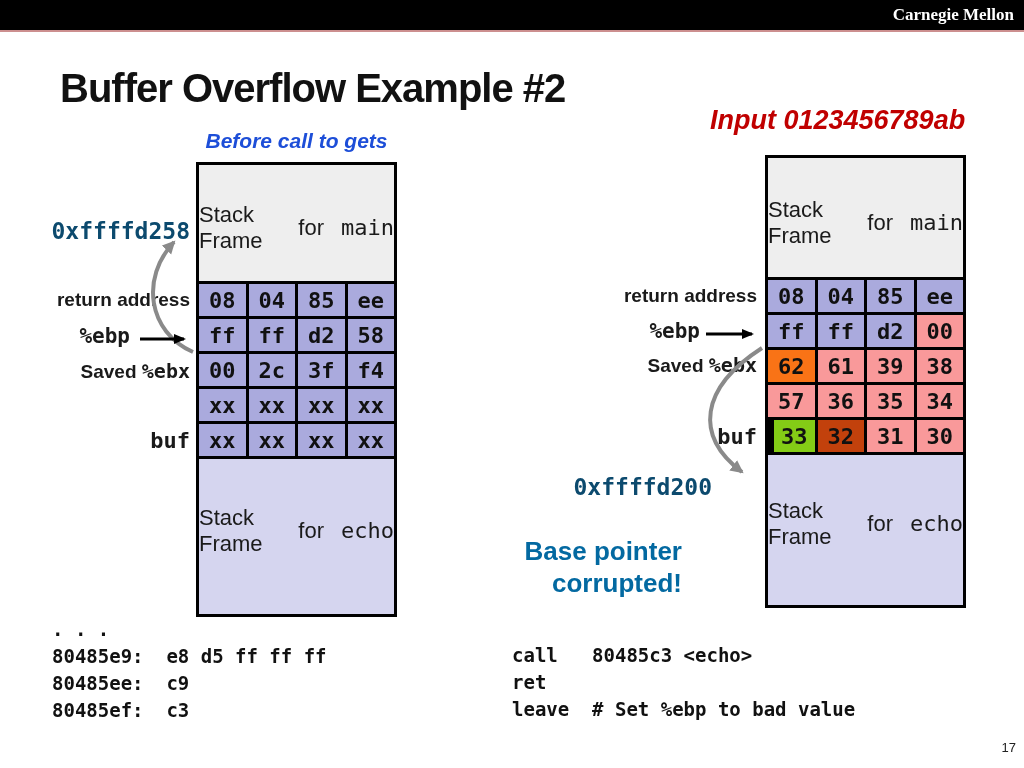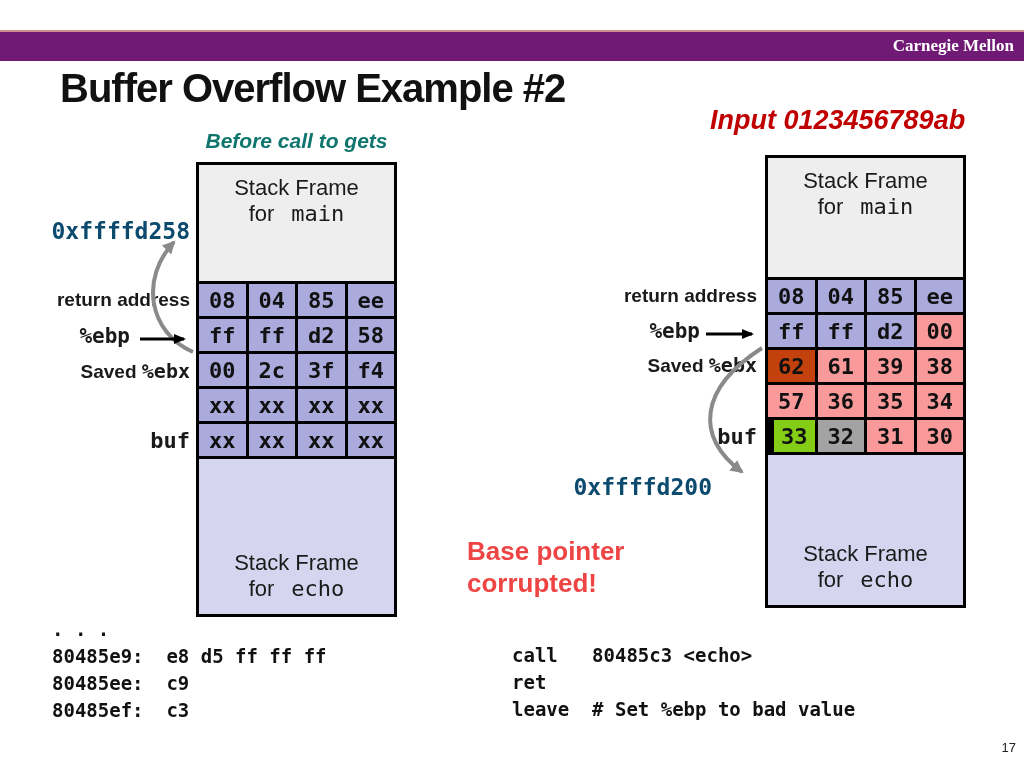--- a/index.html
+++ b/index.html
@@ -17,61 +17,61 @@
          letter-spacing:-1px;color:#111;}
 
   .red-italic{font-weight:bold;font-style:italic;}
   .before-label{position:absolute;left:196px;top:129px;width:201px;text-align:center;
          font-size:21px;}
   .input-label{position:absolute;left:710px;top:105px;font-size:27px;}
 
   
   .stackbox{position:absolute;width:201px;border:3px solid #000;box-sizing:border-box;
             display:flex;flex-direction:column;}
-  .sec{box-sizing:border-box;display:flex;flex-direction:column;align-items:center;}
+  .sec{box-sizing:border-box;display:flex;flex-direction:row;align-items:center;}
   .sec .fl1{font-size:22px;color:#1a1a1a;}
   .sec .fl2{font-size:22px;color:#1a1a1a;}
   .sec .func{font-family:"DejaVu Sans Mono",monospace;font-weight:normal;margin-left:17px;}
   .sec-main{justify-content:flex-start;padding-top:10px;}
   .sec-echo{flex:1;justify-content:flex-end;padding-bottom:12px;}
 
   .bytegrid{display:grid;grid-template-columns:repeat(4,1fr);background:#000;
             gap:3px;padding:3px 0;height:178px;box-sizing:border-box;}
   .byte-cell{display:flex;align-items:center;justify-content:center;
             font-family:"DejaVu Sans Mono",monospace;font-weight:bold;font-size:22px;color:#111;}
 
   
   .rowlab{position:absolute;text-align:right;font-weight:bold;font-size:19px;color:#1a1a1a;}
   .mono{font-family:"DejaVu Sans Mono",monospace;font-weight:bold;}
   .addr{position:absolute;text-align:right;font-family:"DejaVu Sans Mono",monospace;
         font-weight:bold;font-size:23px;color:#0c4a6e;}
 
   .corrupted{position:absolute;left:467px;top:536px;width:215px;font-size:26px;
-        font-weight:bold;color:#ef4444;line-height:1.22;}
+        font-weight:bold;color:#0369a1;line-height:1.22;text-align:right;}
 
   .codeblock{position:absolute;font-family:"DejaVu Sans Mono",monospace;font-weight:bold;
         font-size:19px;line-height:27px;color:#111;white-space:pre;}
 
   .pagenum{position:absolute;right:8px;top:740px;font-size:13px;color:#222;}
 
   svg.overlay{position:absolute;left:0;top:0;pointer-events:none;}
 </style>
 </head>
 <body>
 
 <div id="slide">
 
-  <div id="topbar" style="background: #701a75; margin-top: 31px;">
+  <div id="topbar" style="background: #000000;">
     <span class="brand">Carnegie Mellon</span>
   </div>
   <div id="topline" style="background: rgb(204, 143, 143);"></div>
 
   <div class="title">Buffer Overflow Example #2</div>
 
-  <div class="red-italic before-label" style="color: #0f766e;">Before call to gets</div>
+  <div class="red-italic before-label" style="color: #1d4ed8;">Before call to gets</div>
   <div class="red-italic input-label" style="color: rgb(192, 0, 0);">Input 0123456789ab</div>
 
   <div class="stackbox" style="left:196px;top:162px;height:455px;">
     <div class="sec sec-main" style="height: 116px; background: rgb(238, 238, 238);">
       <span class="fl1">Stack Frame</span>
       <span class="fl2"><span>for</span><span class="func">main</span></span>
     </div>
     <div class="bytegrid">
         <div class="byte-cell" style="background: rgb(170, 170, 221);">08</div>
         <div class="byte-cell" style="background: rgb(170, 170, 221);">04</div>
@@ -107,30 +107,30 @@
     </div>
     <div class="bytegrid">
         <div class="byte-cell" style="background: rgb(170, 170, 221);">08</div>
         <div class="byte-cell" style="background: rgb(170, 170, 221);">04</div>
         <div class="byte-cell" style="background: rgb(170, 170, 221);">85</div>
         <div class="byte-cell" style="background: rgb(170, 170, 221);">ee</div>
         <div class="byte-cell" style="background: rgb(170, 170, 221);">ff</div>
         <div class="byte-cell" style="background: rgb(170, 170, 221);">ff</div>
         <div class="byte-cell" style="background: rgb(170, 170, 221);">d2</div>
         <div class="byte-cell" style="background: rgb(249, 153, 154);">00</div>
-        <div class="byte-cell" style="background: #c2410c;">62</div>
+        <div class="byte-cell" style="background: #f97316;">62</div>
         <div class="byte-cell" style="background: rgb(249, 153, 154);">61</div>
         <div class="byte-cell" style="background: rgb(249, 153, 154);">39</div>
         <div class="byte-cell" style="background: rgb(249, 153, 154);">38</div>
         <div class="byte-cell" style="background: rgb(249, 153, 154);">57</div>
         <div class="byte-cell" style="background: rgb(249, 153, 154);">36</div>
         <div class="byte-cell" style="background: rgb(249, 153, 154);">35</div>
         <div class="byte-cell" style="background: rgb(249, 153, 154);">34</div>
         <div class="byte-cell" style="background: #84cc16; margin-left: 6px;">33</div>
-        <div class="byte-cell" style="background: #a3a3a3;">32</div>
+        <div class="byte-cell" style="background: #c2410c;">32</div>
         <div class="byte-cell" style="background: rgb(249, 153, 154);">31</div>
         <div class="byte-cell" style="background: rgb(249, 153, 154);">30</div>
       </div>
     <div class="sec sec-echo" style="background: rgb(213, 213, 239);">
       <span class="fl1">Stack Frame</span>
       <span class="fl2"><span>for</span><span class="func">echo</span></span>
     </div>
   </div>
 
   <div class="addr" style="left:0;width:190px;top:218px;">0xffffd258</div>

